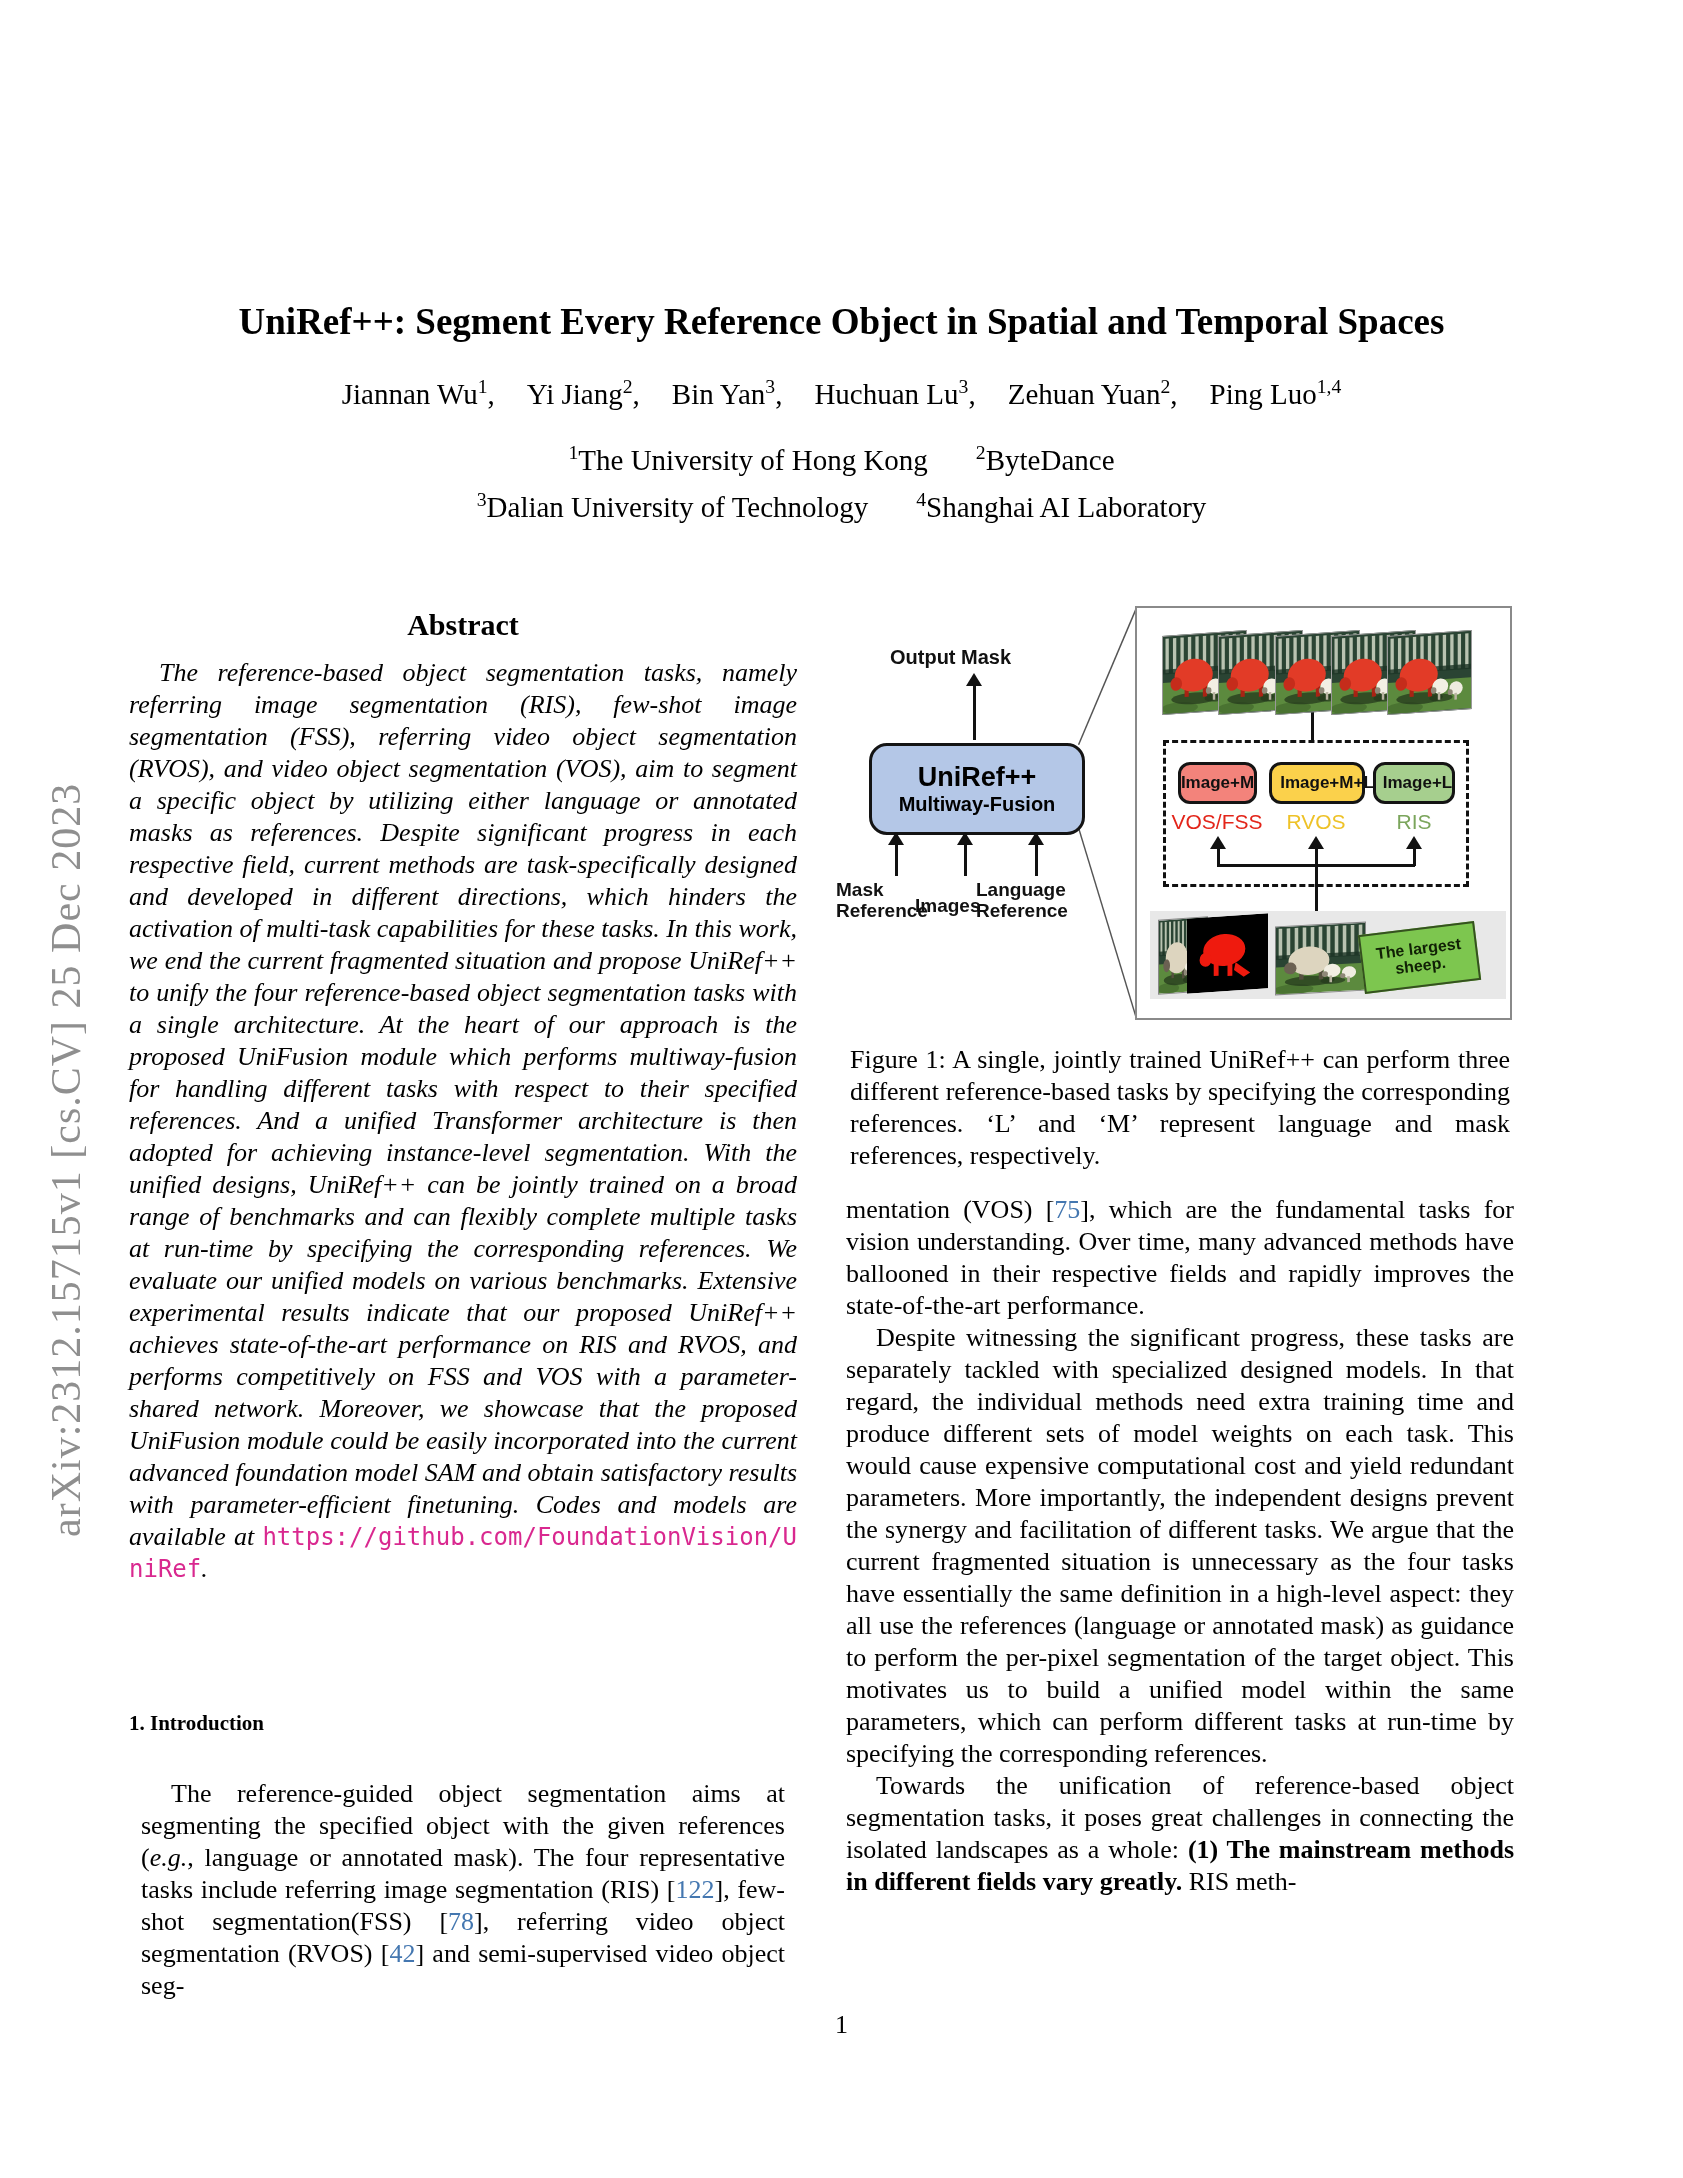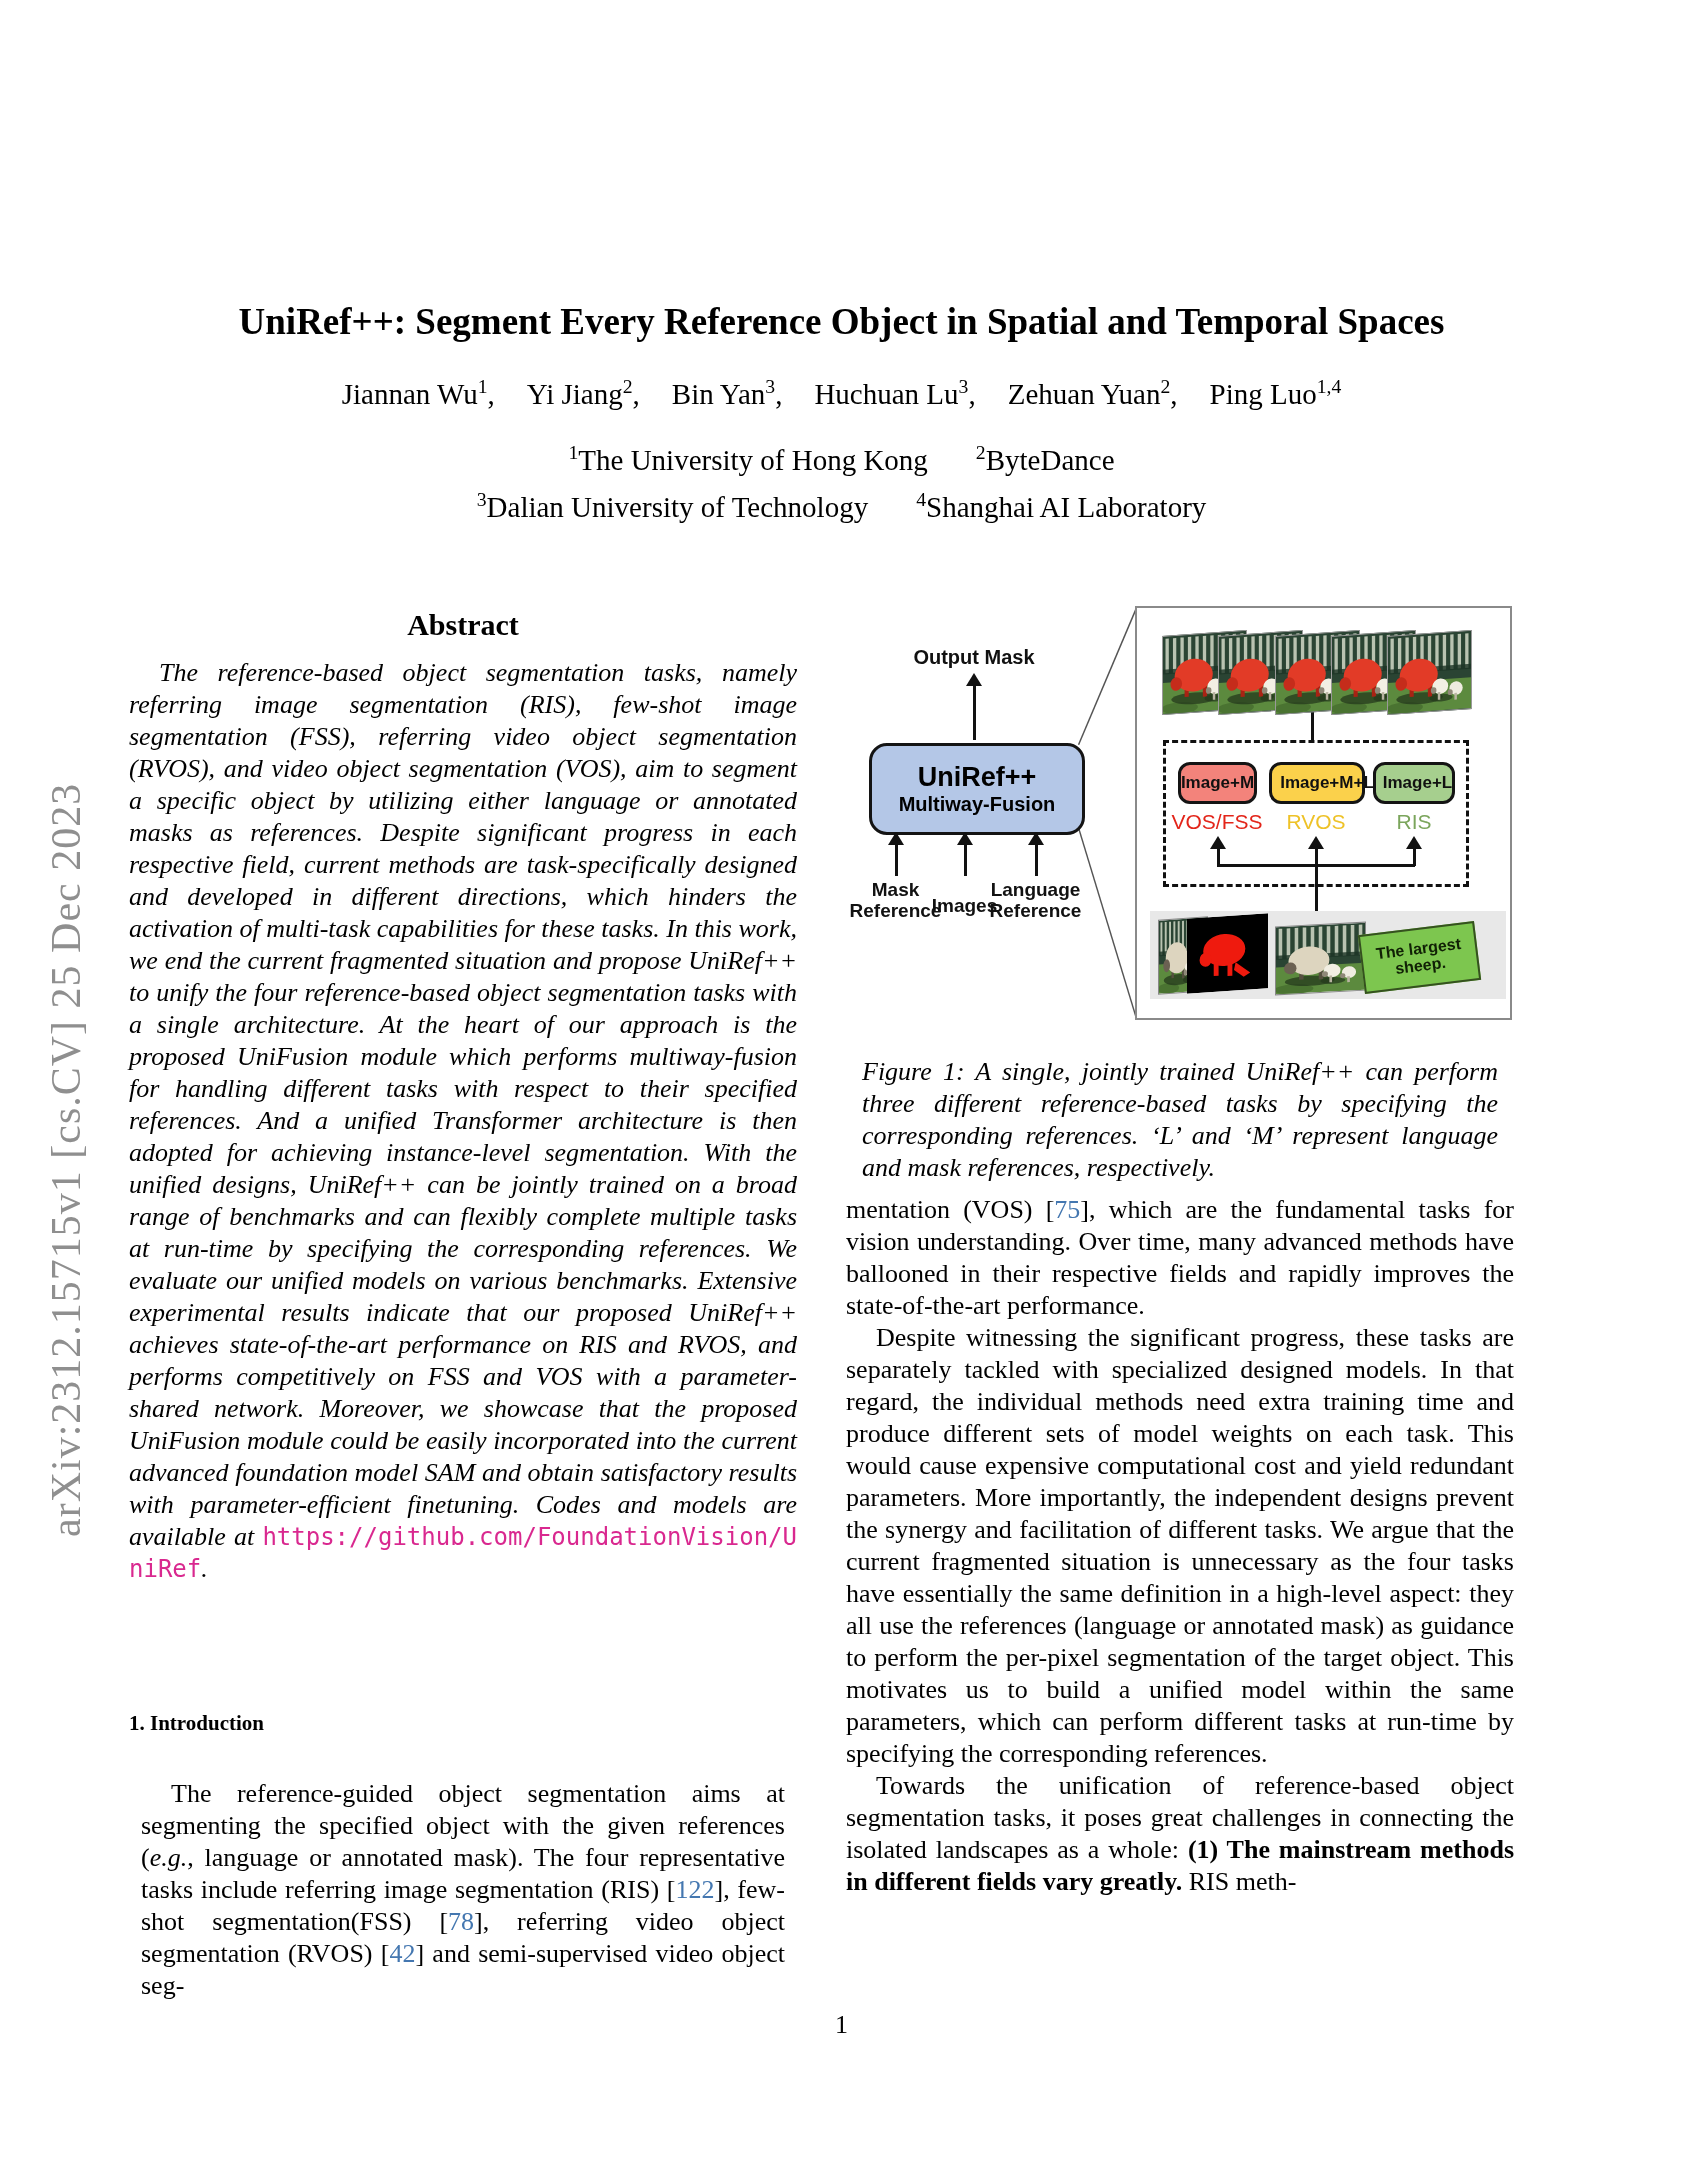--- a/index.html
+++ b/index.html
@@ -25,30 +25,30 @@
   .seg-link{font-family:"DejaVu Sans Mono","Liberation Mono",monospace;color:#d9288f;
             font-style:normal;font-size:24px;word-break:break-all;}
   .seg-ref{color:#4477b0;}
   .seg-bold{font-weight:bold;}
   .seg-italic{font-style:italic;}
   .section-head{position:absolute;top:1711px;left:129px;width:668px;
                 font-size:21px;font-weight:bold;}
   .intro-para{top:1766px;left:129px;}
   .intro-para p{margin:12px;text-indent:30px;}
   .caption{top:1040px;left:846px;}
-  .caption p{margin:16px;font-style:italic;}
+  .caption p{margin:4px;}
   .rbody{top:1194px;left:846px;}
   .rbody p{margin:0;}
   .rbody p.indent{text-indent:30px;}
   .pageno{position:absolute;top:2010px;left:0;width:1683px;text-align:center;font-size:26px;}
   
   .figure{position:absolute;left:846px;top:606px;width:668px;height:416px;
           font-family:"Liberation Sans","DejaVu Sans",sans-serif;}
   .fig-overlay{position:absolute;left:0;top:0;pointer-events:none;}
-  .lbl{position:absolute;font-weight:bold;color:#111;text-align:center;line-height:1.12;}
+  .lbl{position:absolute;font-weight:bold;color:#111;line-height:1.12;}
   .uniref-box{position:absolute;left:23px;top:137px;width:210px;height:86px;
               background:#b4c7e7;border:3px solid #141414;border-radius:18px;
               display:flex;flex-direction:column;align-items:center;justify-content:center;}
   .uniref-box .t1{font-size:27px;font-weight:bold;}
   .uniref-box .t2{font-size:20px;font-weight:bold;}
   .vline{position:absolute;width:3px;background:#111;}
   .hline{position:absolute;height:3px;background:#111;}
   .arr-up{position:absolute;width:0;height:0;border-left:8px solid transparent;
           border-right:8px solid transparent;border-bottom:13px solid #111;}
   .panel{position:absolute;left:289px;top:0;width:377px;height:414px;

